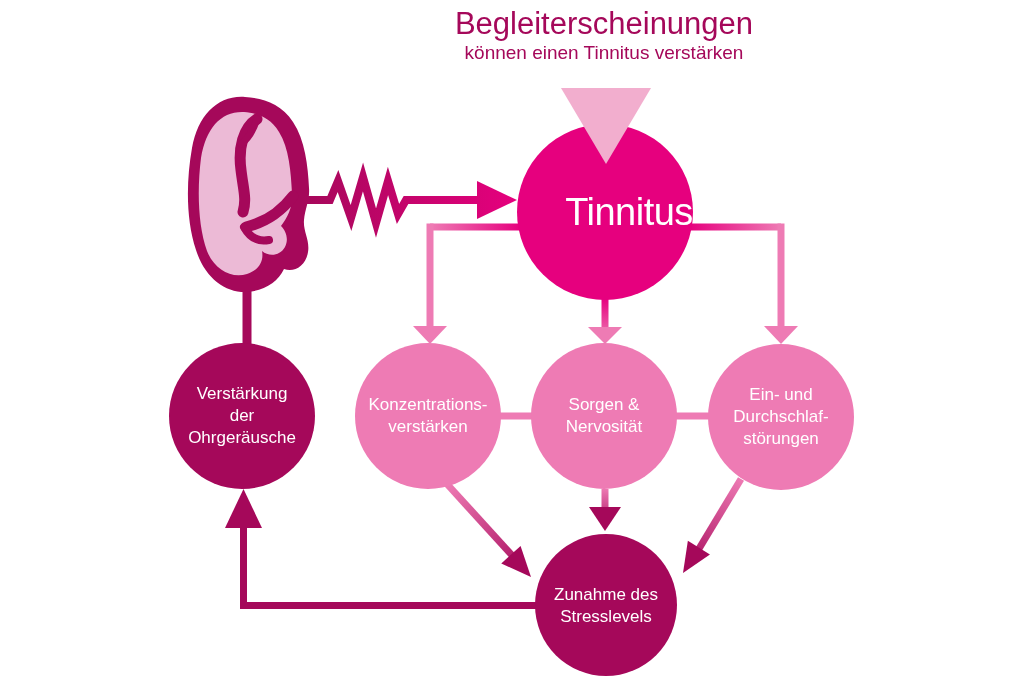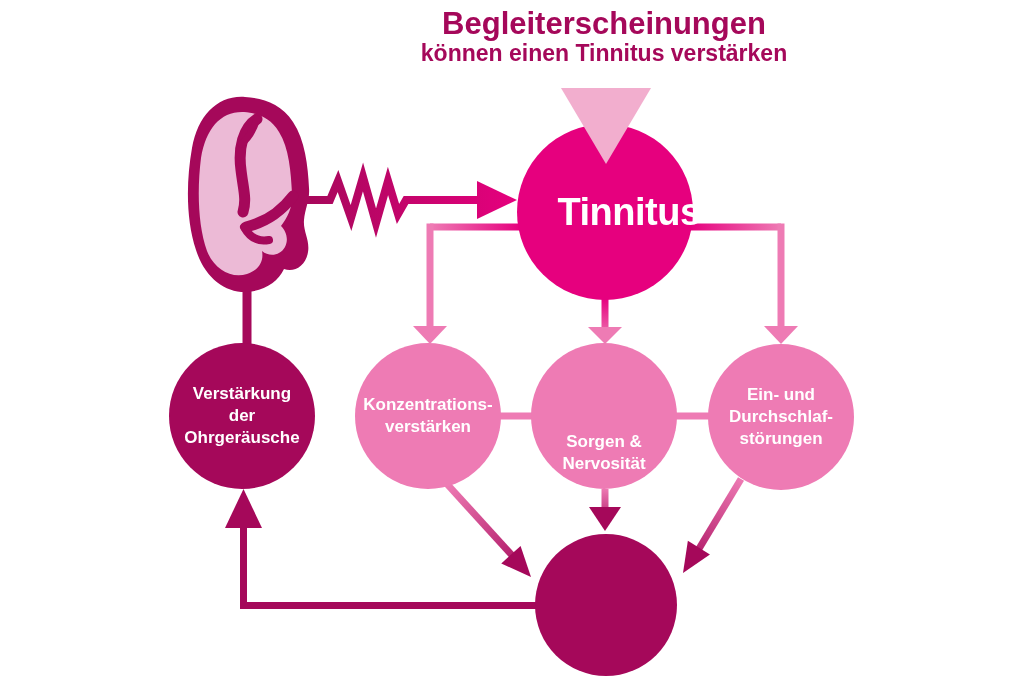--- a/index.html
+++ b/index.html
@@ -20,49 +20,49 @@
     left: 0;
     top: 0;
     width: 1024px;
     height: 683px;
   }
   .txt {
     position: absolute;
     transform: translate(-50%, -50%);
     text-align: center;
     white-space: pre-line;
-    font-weight: bold;
+    font-weight: normal;
     pointer-events: none;
   }
   .title {
     left: 604px; top: 24px;
     font-size: 31px;
     color: var(--dark-pink);
     white-space: nowrap;
   }
   .subtitle {
     left: 604px; top: 53px;
-    font-size: 23px;
+    font-size: 19px;
     color: var(--dark-pink);
     white-space: nowrap;
   }
   .tinnitus-label {
     left: 629px; top: 212px;
     font-size: 38px;
     color: var(--text-white);
     letter-spacing: -0.5px;
   }
   .node-label {
     font-size: 17px;
     line-height: 1.3;
     color: var(--text-white);
   }
   .lbl-verstaerkung { left: 242px; top: 416px; }
   .lbl-konzentration { left: 428px; top: 416px; }
-  .lbl-sorgen { left: 604px; top: 416px; margin-top: 37px; }
+  .lbl-sorgen { left: 604px; top: 416px; }
   .lbl-schlaf { left: 781px; top: 417px; }
   .lbl-zunahme { left: 606px; top: 606px; }
 </style>
 </head>
 <body>
 
 <div id="stage">
 
   <svg id="diagram-svg" viewBox="0 0 1024 683">
     <defs>
@@ -172,13 +172,15 @@
   <div class="txt node-label lbl-verstaerkung">Verstärkung
 der
 Ohrgeräusche</div>
   <div class="txt node-label lbl-konzentration">Konzentrations-
 verstärken</div>
   <div class="txt node-label lbl-sorgen">Sorgen &amp;
 Nervosität</div>
   <div class="txt node-label lbl-schlaf">Ein- und
 Durchschlaf-
 störungen</div>
+  <div class="txt node-label lbl-zunahme">Zunahme des
+Stresslevels</div>
 </div>
 
 </body></html>

